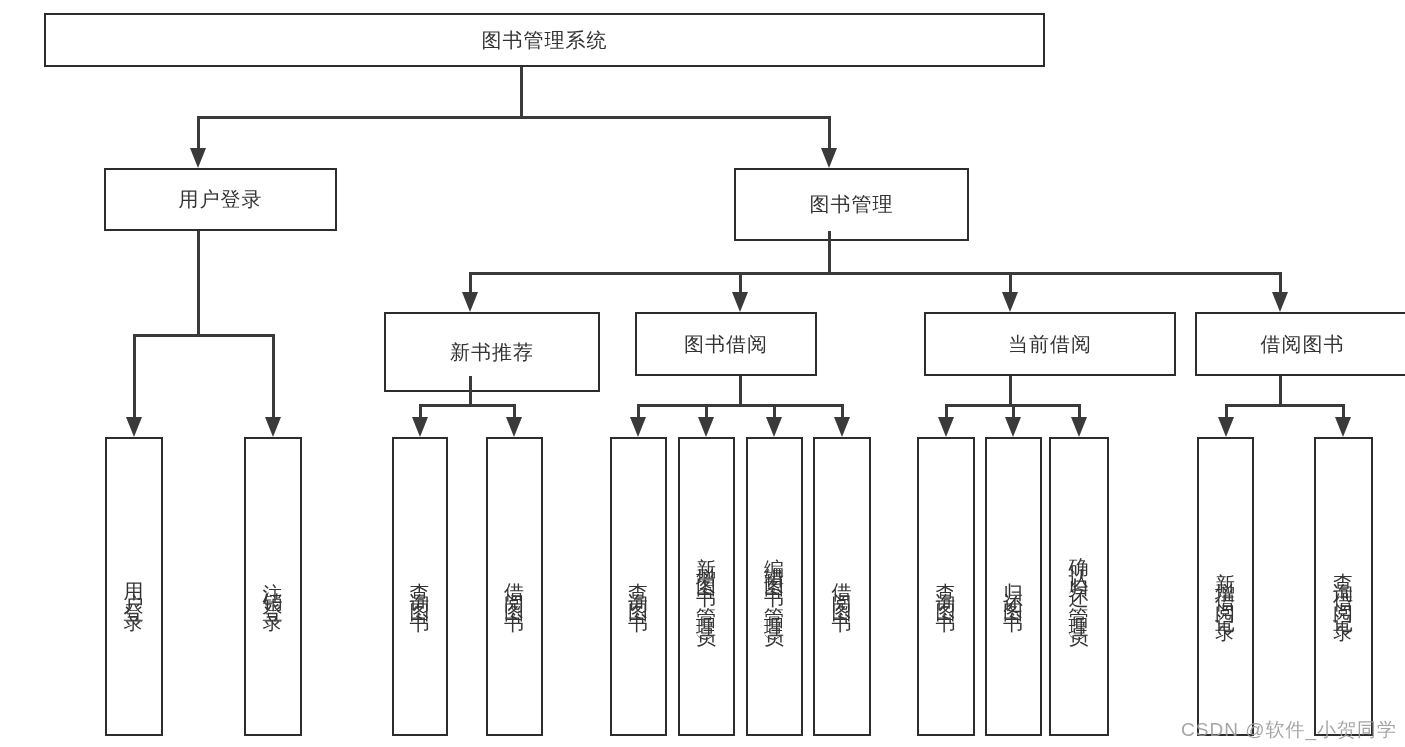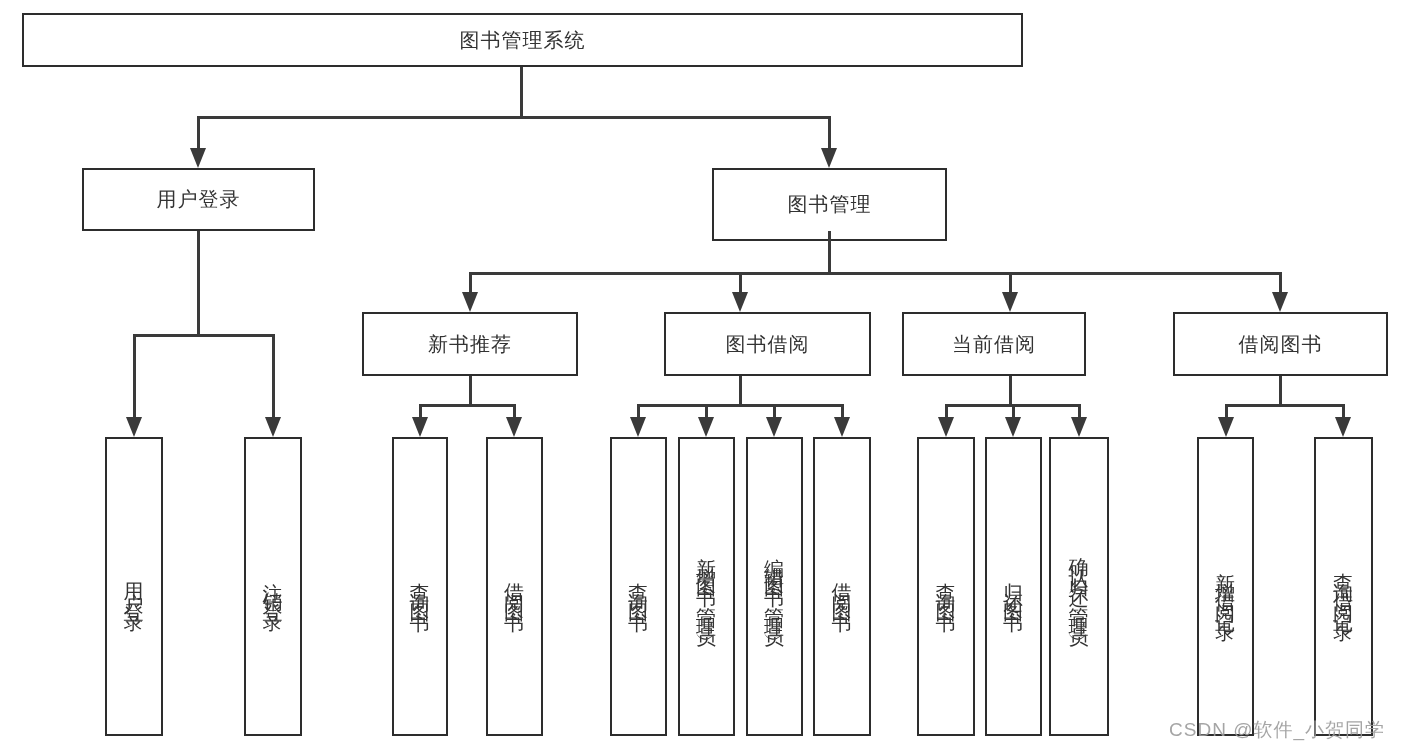--- a/index.html
+++ b/index.html
@@ -3,68 +3,68 @@
 <meta charset="utf-8">
 <style>
   html,body{margin:0;padding:0;background:#ffffff;}
   #canvas{
     position:relative;width:1405px;height:747px;background:#ffffff;overflow:hidden;
     font-family:"Liberation Sans",sans-serif;color:#333333;
   }
   .node{
     position:absolute;box-sizing:border-box;border:2px solid #2d2d2d;background:#ffffff;
     display:flex;align-items:center;justify-content:center;
-    font-size:20px;color:#333333;letter-spacing:1px;
+    font-size:20px;color:#333333;letter-spacing:1px;margin-left:22px;
   }
   .leaf{
     position:absolute;box-sizing:border-box;border:2px solid #2d2d2d;background:#ffffff;
     display:flex;align-items:center;justify-content:center;
   }
   .leaf span{
     writing-mode:vertical-lr;text-orientation:mixed;
     font-size:20px;letter-spacing:10px;color:#333333;line-height:1;
   }
   .vline{position:absolute;width:3px;background:#3a3a3a;}
   .hline{position:absolute;height:3px;background:#3a3a3a;}
   .arrow{
     position:absolute;width:0;height:0;
     border-left:8px solid transparent;border-right:8px solid transparent;
     border-top:20px solid #3a3a3a;
   }
   .watermark{
-    position:absolute;top:717px;right:20px;
+    position:absolute;top:717px;right:8px;
     font-size:19px;color:rgba(155,155,155,0.9);letter-spacing:1px;z-index:5;
   }
 </style>
 </head>
 <body>
 
 <div id="canvas">
 
   <div class="node" style="left:22px;top:13px;width:1001px;height:54px;">
     <span>图书管理系统</span>
   </div>
 
   <div class="node" style="left:82px;top:168px;width:233px;height:63px;">
     <span>用户登录</span>
   </div>
 
   <div class="node" style="left:712px;top:168px;width:235px;height:73px;">
     <span>图书管理</span>
   </div>
 
-  <div class="node" style="left:362px;top:312px;width:216px;height:64px;">
+  <div class="node" style="left:362px;top:312px;width:216px;height:80px;">
     <span>新书推荐</span>
   </div>
 
-  <div class="node" style="left:664px;top:312px;width:207px;height:64px;">
+  <div class="node" style="left:613px;top:312px;width:182px;height:64px;">
     <span>图书借阅</span>
   </div>
 
-  <div class="node" style="left:902px;top:312px;width:184px;height:64px;">
+  <div class="node" style="left:902px;top:312px;width:252px;height:64px;">
     <span>当前借阅</span>
   </div>
 
   <div class="node" style="left:1173px;top:312px;width:215px;height:64px;">
     <span>借阅图书</span>
   </div>
 
   <div class="leaf" style="left:105px;top:437px;width:58px;height:299px;">
     <span>用户登录</span>
   </div>

